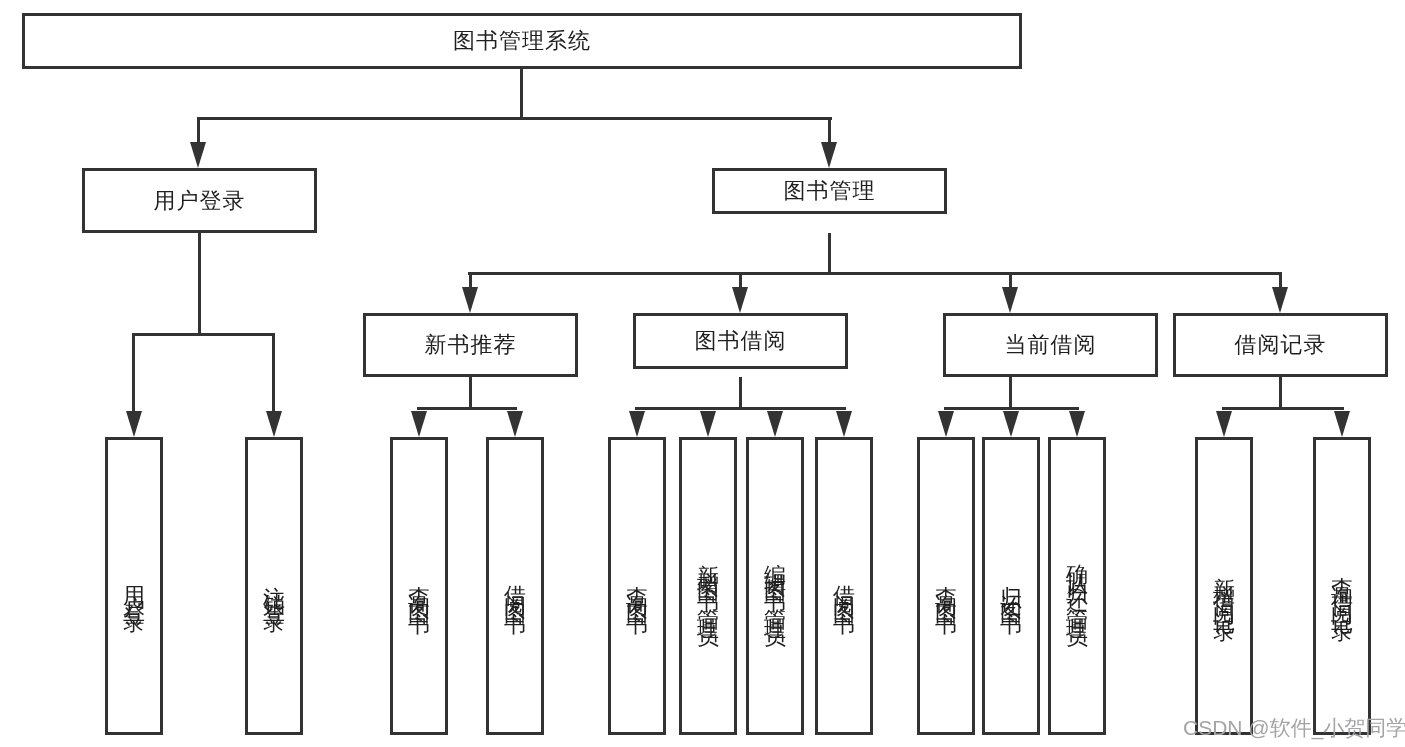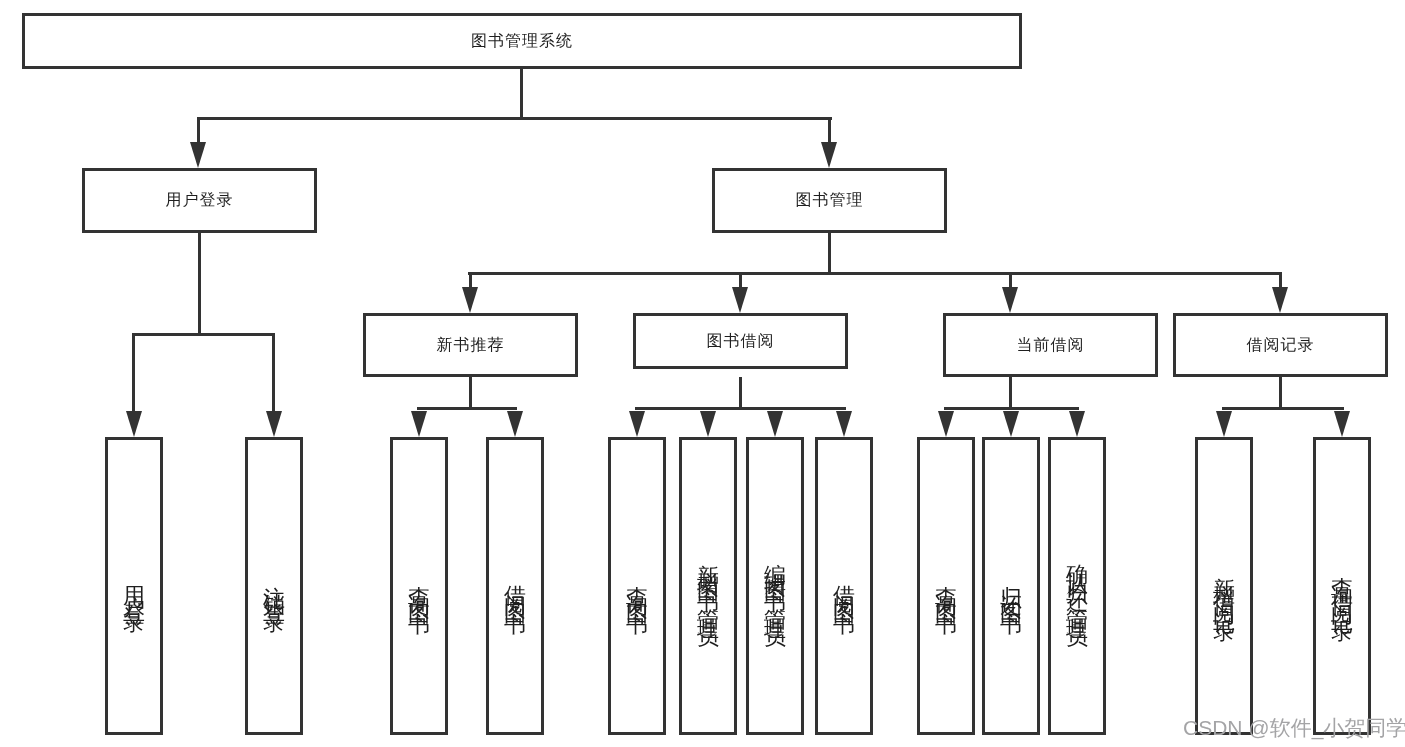--- a/index.html
+++ b/index.html
@@ -17,21 +17,21 @@
     overflow:hidden;
   }
   .box{
     position:absolute;
     box-sizing:border-box;
     border:3px solid var(--line);
     background:#fff;
     display:flex;
     align-items:center;
     justify-content:center;
-    font-size:16px;
+    font-size:22px;
     color:var(--text);
     letter-spacing:1px;
     z-index:2;
   }
   .vbox{
     writing-mode:vertical-rl;
     text-orientation:mixed;
     letter-spacing:9px;
     line-height:1;
     font-size:22px;
@@ -64,21 +64,21 @@
 <div id="canvas">
 
   <div class="box" style="left:22px;top:13px;width:1000px;height:56px;">
     <span>图书管理系统</span>
   </div>
 
   <div class="box" style="left:82px;top:168px;width:235px;height:65px;">
     <span>用户登录</span>
   </div>
 
-  <div class="box" style="left:712px;top:168px;width:235px;height:65px;">
+  <div class="box" style="left:712px;top:168px;width:235px;height:46px;">
     <span>图书管理</span>
   </div>
 
   <div class="box" style="left:363px;top:313px;width:215px;height:64px;">
     <span>新书推荐</span>
   </div>
 
   <div class="box" style="left:633px;top:313px;width:215px;height:56px;">
     <span>图书借阅</span>
   </div>

